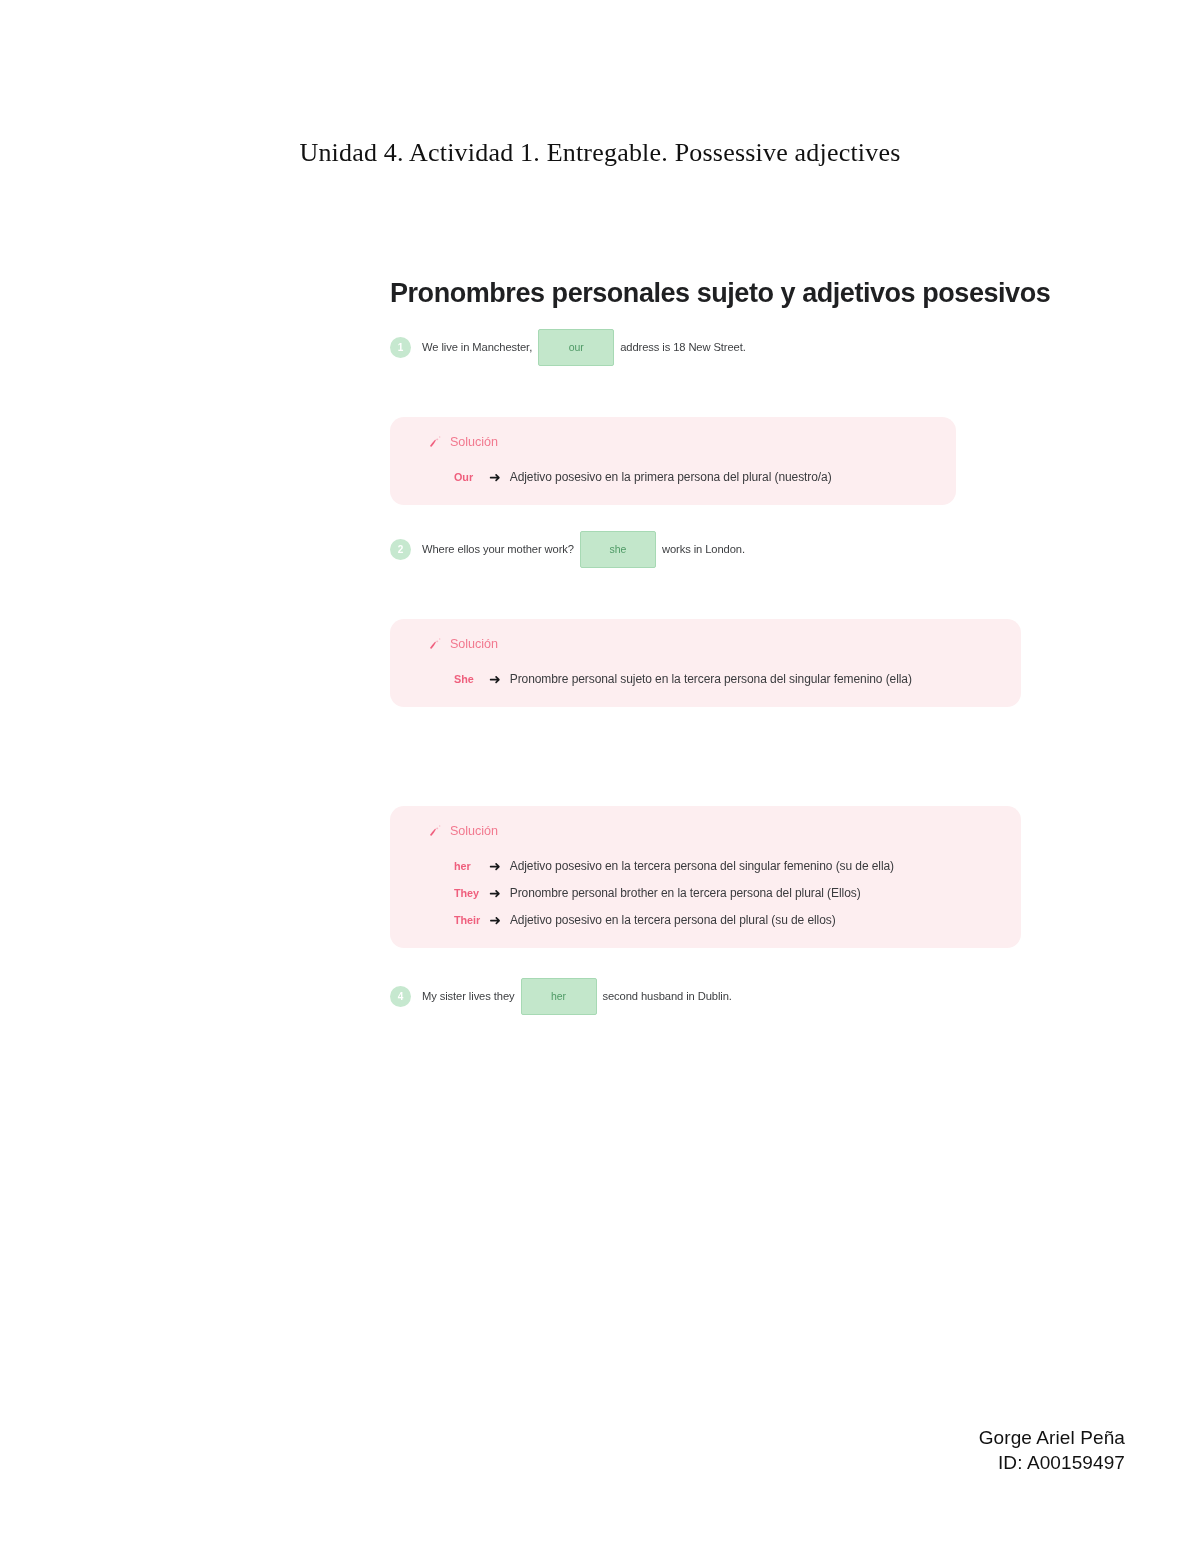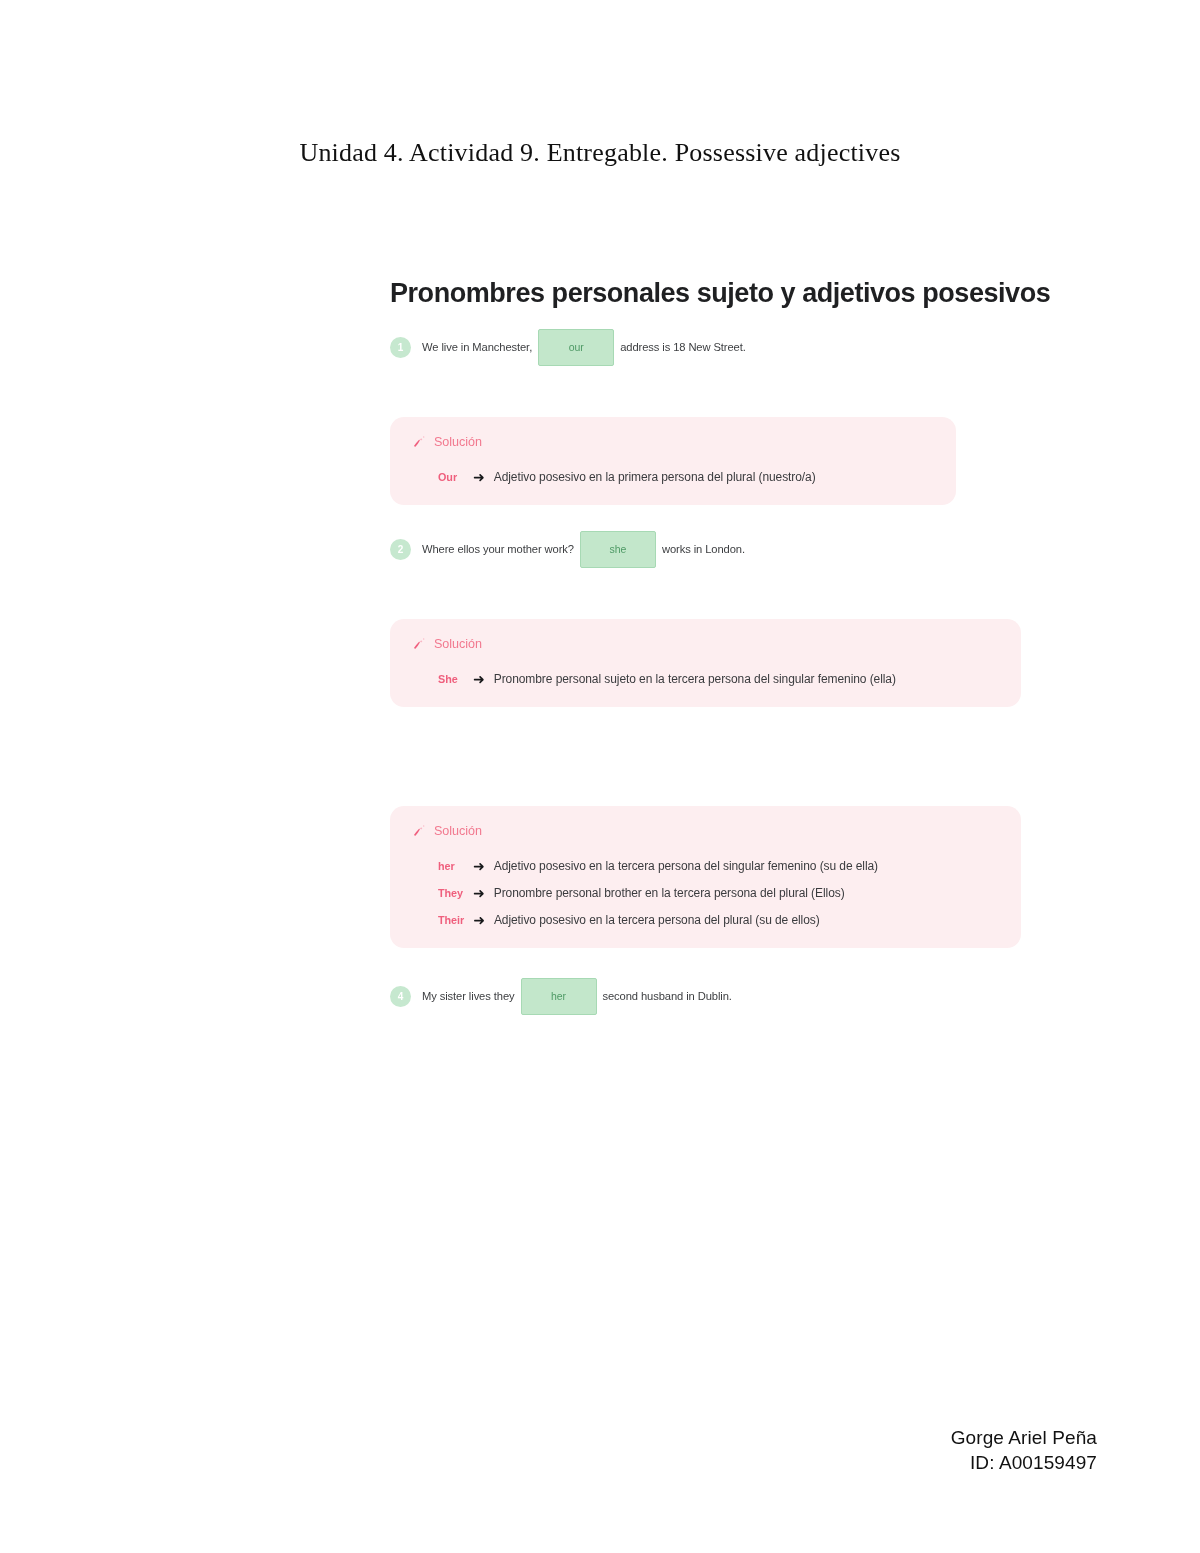--- a/index.html
+++ b/index.html
@@ -103,21 +103,21 @@
   .q-wrap2 {
     display: block;
     margin-top: 3px;
     margin-left: 0;
   }
 
   
   .solution {
     background: #fdeef0;
     border-radius: 14px;
-    padding: 17px 22px 20px 22px;
+    padding: 17px 22px 20px 38px;
     box-sizing: border-box;
   }
   .sol-head {
     display: flex;
     align-items: center;
     gap: 7px;
     margin-bottom: 20px;
   }
   .sol-icon {
     width: 15px;
@@ -166,35 +166,35 @@
   
   .gap-a { height: 51px; }
   .gap-b { height: 26px; }
 
   
   .footer {
     position: absolute;
     left: 0;
     top: 1425px;
     width: 1200px;
-    padding-right: 103px;
+    padding-right: 75px;
     box-sizing: border-box;
     text-align: right;
     line-height: 1.32;
   }
   .footer div {
     font-size: 19px;
     color: #111111;
     letter-spacing: 0.1px;
   }
 </style>
 </head>
 <body>
 
-<div class="doc-title">Unidad 4. Actividad 9. Entregable. Possessive adjectives</div>
+<div class="doc-title">Unidad 4. Actividad 1. Entregable. Possessive adjectives</div>
 
 <div class="worksheet">
 
   <div class="ws-heading">Pronombres personales sujeto y adjetivos posesivos</div>
 
   <div class="question">
     <div class="q-line">
       <span class="q-badge">1</span><span class="q-text">We live in Manchester,</span><span class="q-blank">our</span><span class="q-text">address is 18 New Street.</span>
     </div>
   </div>

